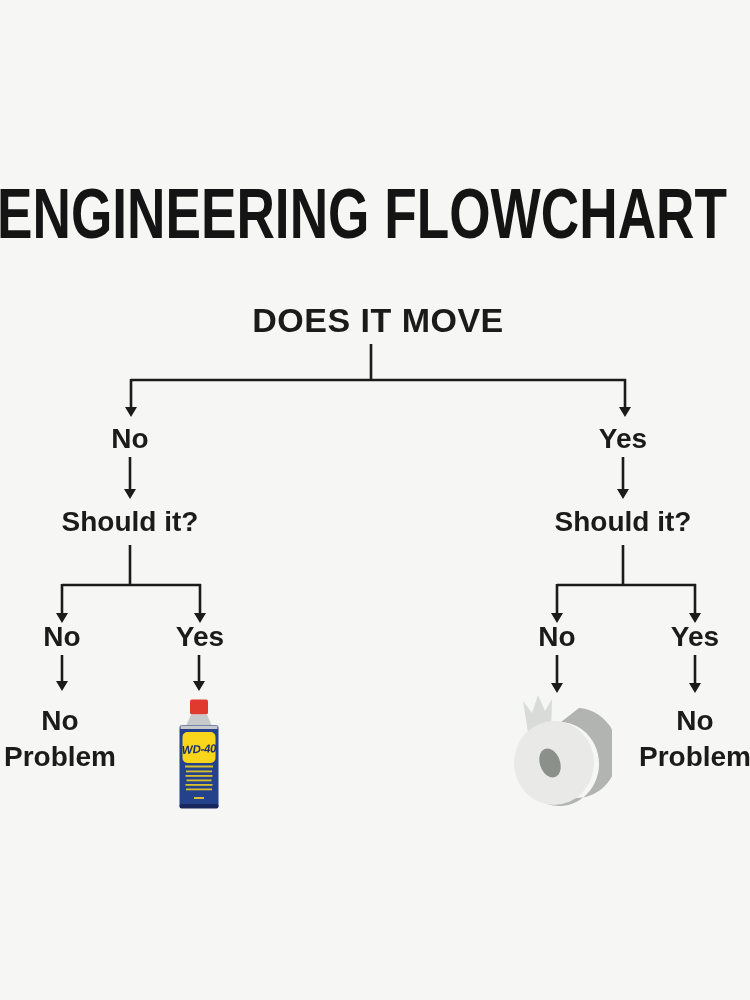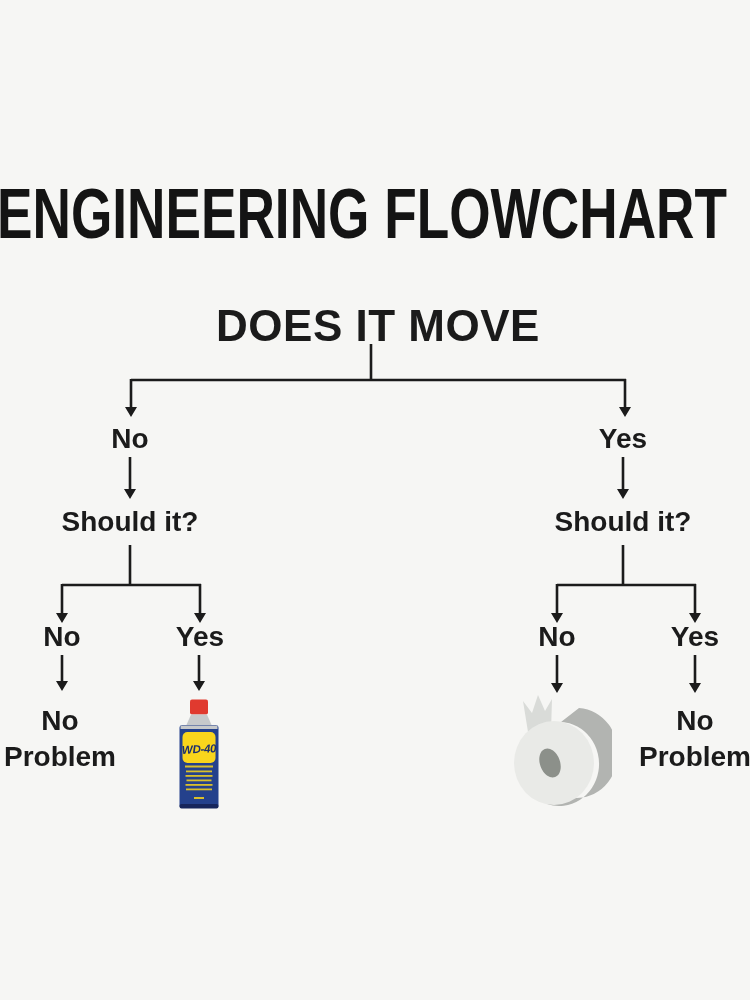--- a/index.html
+++ b/index.html
@@ -4,21 +4,21 @@
 <style>
   html,body{margin:0;padding:0;}
   body{width:750px;height:1000px;overflow:hidden;background:#f6f6f4;
        font-family:"Liberation Sans",sans-serif;}
   .stage{position:relative;width:750px;height:1000px;overflow:hidden;}
   .title{position:absolute;top:179px;left:50%;margin-left:-13px;
          transform:translateX(-50%) scaleX(0.76);
          font-size:70px;font-weight:700;line-height:70px;color:#141414;
          white-space:nowrap;letter-spacing:0px;}
   .root-q{position:absolute;top:301px;left:378px;transform:translateX(-50%);
-          font-size:44px;font-weight:700;color:#1b1b1b;letter-spacing:0.5px;
+          font-size:34px;font-weight:700;color:#1b1b1b;letter-spacing:0.5px;
           white-space:nowrap;}
   .node{position:absolute;transform:translateX(-50%);
         font-size:28px;font-weight:700;line-height:30px;color:#1b1b1b;
         white-space:nowrap;}
   .outcome{position:absolute;transform:translateX(-50%);
            font-size:28px;font-weight:700;line-height:36px;color:#1b1b1b;
            text-align:center;white-space:nowrap;}
   svg.connectors{position:absolute;left:0;top:0;}
   .icon-svg{position:absolute;}
 </style>

